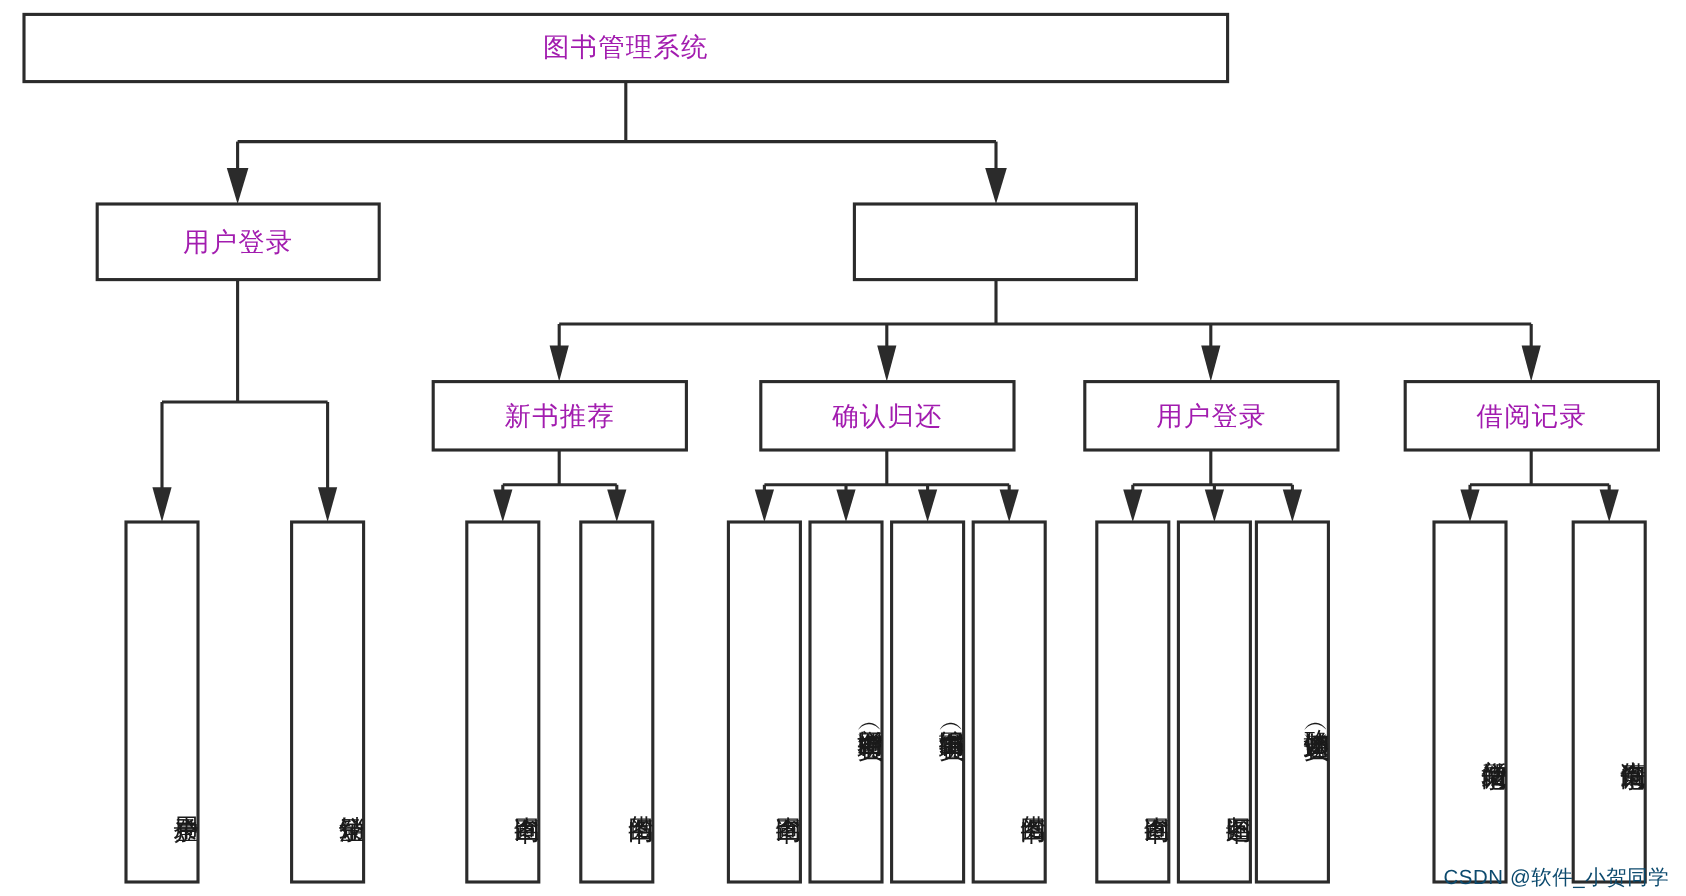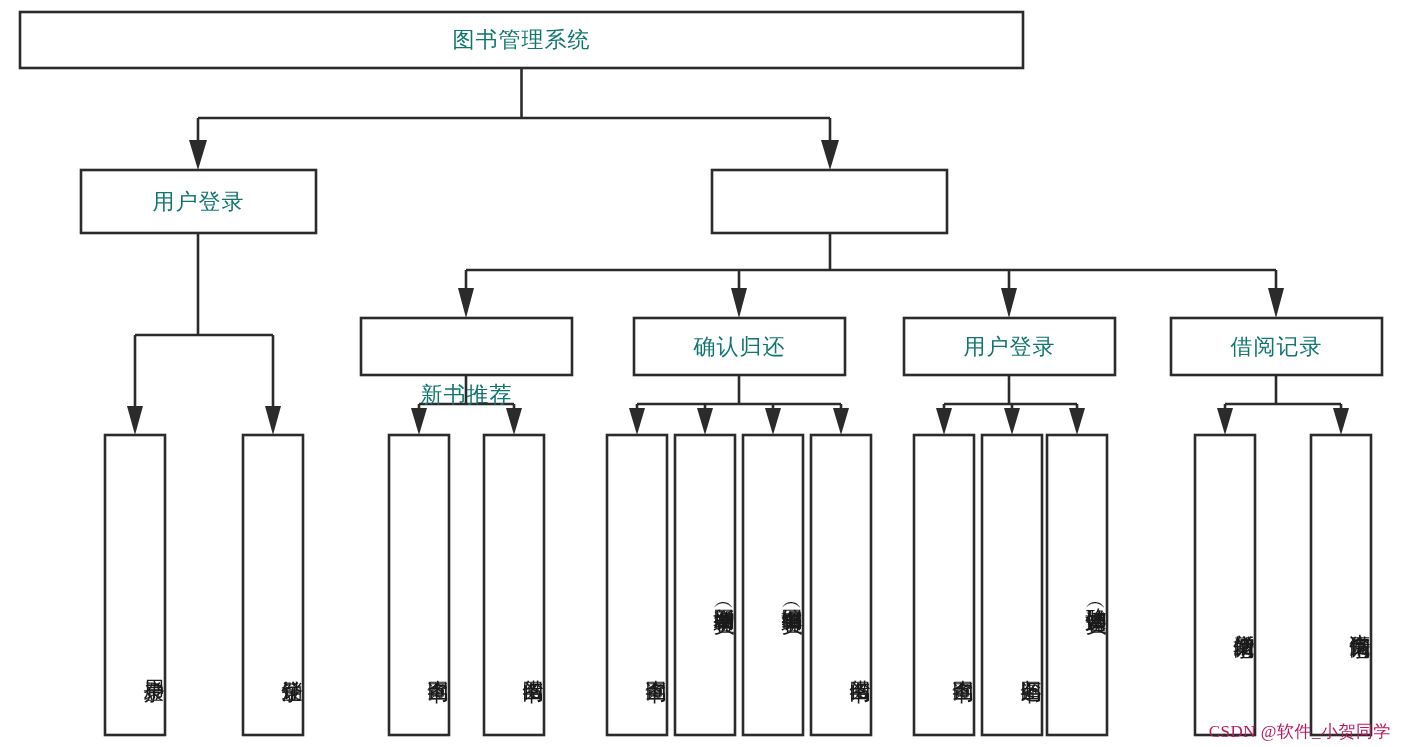--- a/index.html
+++ b/index.html
@@ -55,34 +55,33 @@
     white-space: nowrap;
     overflow: hidden;
     pointer-events: none;
   }
   .htext-wrap {
     position: absolute;
     display: flex;
     align-items: center;
     justify-content: center;
     font-size: 22px;
-    color: #0f766e;
+    color: #a21caf;
     letter-spacing: 1px;
     white-space: nowrap;
     pointer-events: none;
   }
   .watermark {
     position: absolute;
     right: 14px;
     bottom: 4px;
     font-size: 17px;
-    color: #be185d;
+    color: #0c4a6e;
     letter-spacing: 0.5px;
     white-space: nowrap;
-    font-family: Liberation Serif, serif;
   }
 </style>
 </head>
 <body>
 
 <div id="diagram-root">
 
   <svg class="diagram-canvas" viewBox="0 0 1405 747">
 
     <g>
@@ -188,21 +187,21 @@
     <rect class="node-box" x="1047" y="435" width="60" height="300"></rect>
 
     <rect class="node-box" x="1195" y="435" width="60" height="300"></rect>
     <rect class="node-box" x="1311" y="435" width="60" height="300"></rect>
   </svg>
 
   <div class="htext-wrap" style="left:20px; top:12px; width:1003px; height:56px;">图书管理系统</div>
 
   <div class="htext-wrap" style="left:81px; top:170px; width:235px; height:63px;">用户登录</div>
 
-  <div class="htext-wrap" style="left:361px; top:318px; width:211px; height:57px;margin-top:48px;">新书推荐</div>
+  <div class="htext-wrap" style="left:361px; top:318px; width:211px; height:57px;">新书推荐</div>
   <div class="htext-wrap" style="left:634px; top:318px; width:211px; height:57px;">确认归还</div>
   <div class="htext-wrap" style="left:904px; top:318px; width:211px; height:57px;">用户登录</div>
   <div class="htext-wrap" style="left:1171px; top:318px; width:211px; height:57px;">借阅记录</div>
 
   <div class="vtext-wrap" style="left:105px; top:435px; width:60px; height:300px; padding-top:80px;">用户登录</div>
   <div class="vtext-wrap" style="left:243px; top:435px; width:60px; height:300px; padding-top:80px;">注销登录</div>
 
   <div class="vtext-wrap" style="left:389px; top:435px; width:60px; height:300px; padding-top:80px;">查询图书</div>
   <div class="vtext-wrap" style="left:484px; top:435px; width:60px; height:300px; padding-top:80px;">借阅图书</div>
 

